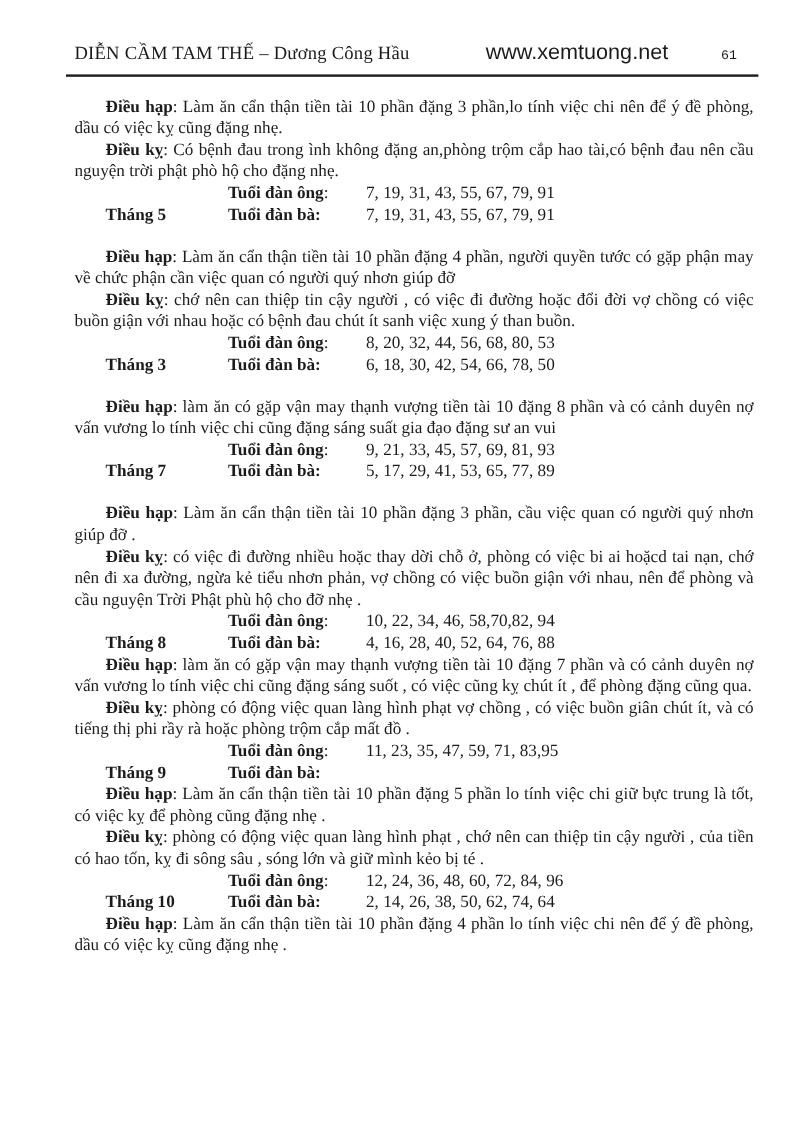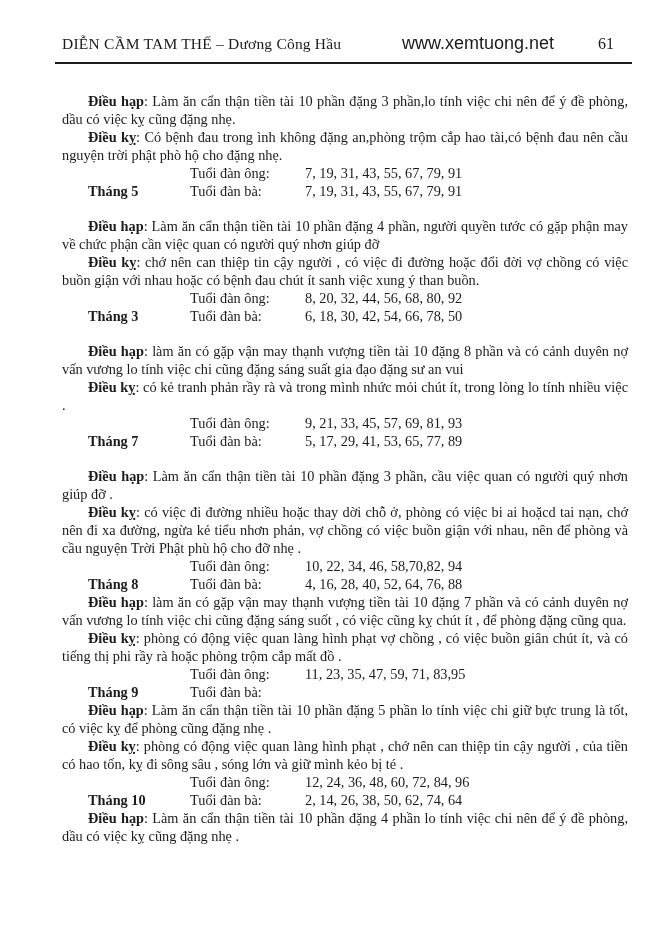--- a/index.html
+++ b/index.html
@@ -35,38 +35,38 @@
     display: flex;
     gap: 44px;
     align-items: baseline;
     padding-right: 14px;
   }
   .header .site {
     font-family: "Liberation Sans", "DejaVu Sans", sans-serif;
     font-size: 18px;
   }
   .header .pagenum {
-    font-size: 16px;
+    font-size: 11px;
+    font-family: Liberation Mono, monospace;
   }
   .rule {
     position: absolute;
     top: 62px;
     left: 55px;
     width: 577px;
     border-top: 2px solid #1c1c1c;
   }
   .content {
     position: absolute;
     top: 80px;
     left: 62px;
     width: 566px;
     font-size: 14.3px;
     line-height: 18px;
     text-align: justify;
-    margin-top: 12px;
   }
   .para {
     margin: 0;
     text-indent: 26px;
   }
   .plabel {
     font-weight: bold;
   }
   .age-row {
     display: flex;
@@ -75,21 +75,21 @@
   .col-month {
     flex: 0 0 128px;
     box-sizing: border-box;
     padding-left: 26px;
     font-weight: bold;
   }
   .col-label {
     flex: 0 0 115px;
   }
   .col-label b {
-    font-weight: normal;
+    font-weight: bold;
   }
   .col-ages {
     flex: 1;
   }
   .gap-after {
     margin-bottom: 17px;
   }
 </style>
 </head>
 <body>
@@ -118,32 +118,31 @@
       <span class="col-ages">7, 19, 31, 43, 55, 67, 79, 91</span>
     </div>
   </section>
 
   <section class="month-section gap-after">
     <p class="para"><b class="plabel">Điều hạp</b><span>: Làm ăn cẩn thận tiền tài 10  phần đặng 4 phần,  người quyền tước có gặp phận may về chức phận cần việc quan có người quý nhơn giúp đỡ</span></p>
     <p class="para"><b class="plabel">Điều kỵ</b><span>: chớ nên can thiệp tin cậy người , có việc đi đường hoặc đổi đời vợ chồng có việc buồn giận với nhau hoặc có bệnh đau chút ít sanh việc xung ý than buồn.</span></p>
     <div class="age-row">
       <span class="col-month"></span>
       <span class="col-label"><b>Tuổi đàn ông</b><span>:</span></span>
-      <span class="col-ages">8, 20, 32, 44, 56, 68, 80, 92</span>
+      <span class="col-ages">8, 20, 32, 44, 56, 68, 80, 53</span>
     </div>
     <div class="age-row">
       <span class="col-month">Tháng 3</span>
       <span class="col-label"><b>Tuổi đàn bà:</b></span>
       <span class="col-ages">6, 18, 30, 42, 54, 66, 78, 50</span>
     </div>
   </section>
 
   <section class="month-section gap-after">
     <p class="para"><b class="plabel">Điều hạp</b><span>: làm ăn có gặp vận may thạnh vượng tiền tài 10 đặng 8 phần và có cảnh duyên nợ vấn vương lo tính việc chi cũng đặng sáng suất gia đạo đặng sư an vui</span></p>
-    <p class="para"><b class="plabel">Điều kỵ</b><span>: có kẻ tranh phản rầy rà và trong mình nhức mỏi chút ít, trong lòng lo tính nhiều việc .</span></p>
     <div class="age-row">
       <span class="col-month"></span>
       <span class="col-label"><b>Tuổi đàn ông</b><span>:</span></span>
       <span class="col-ages">9, 21, 33, 45, 57, 69, 81, 93</span>
     </div>
     <div class="age-row">
       <span class="col-month">Tháng 7</span>
       <span class="col-label"><b>Tuổi đàn bà:</b></span>
       <span class="col-ages">5, 17, 29, 41, 53, 65, 77, 89</span>
     </div>

